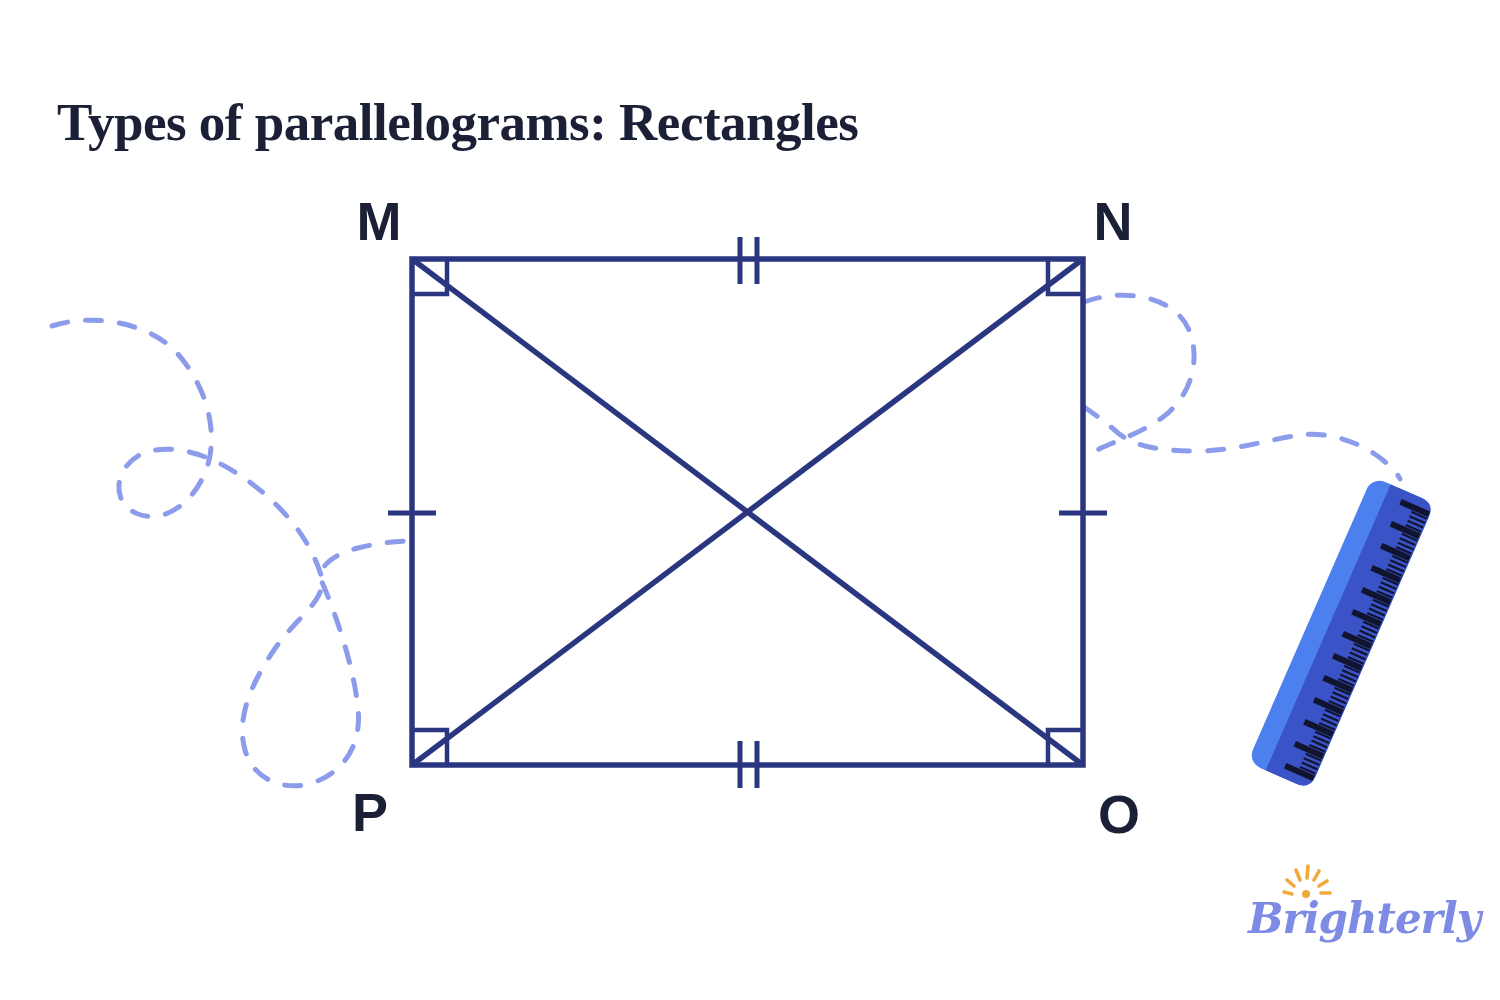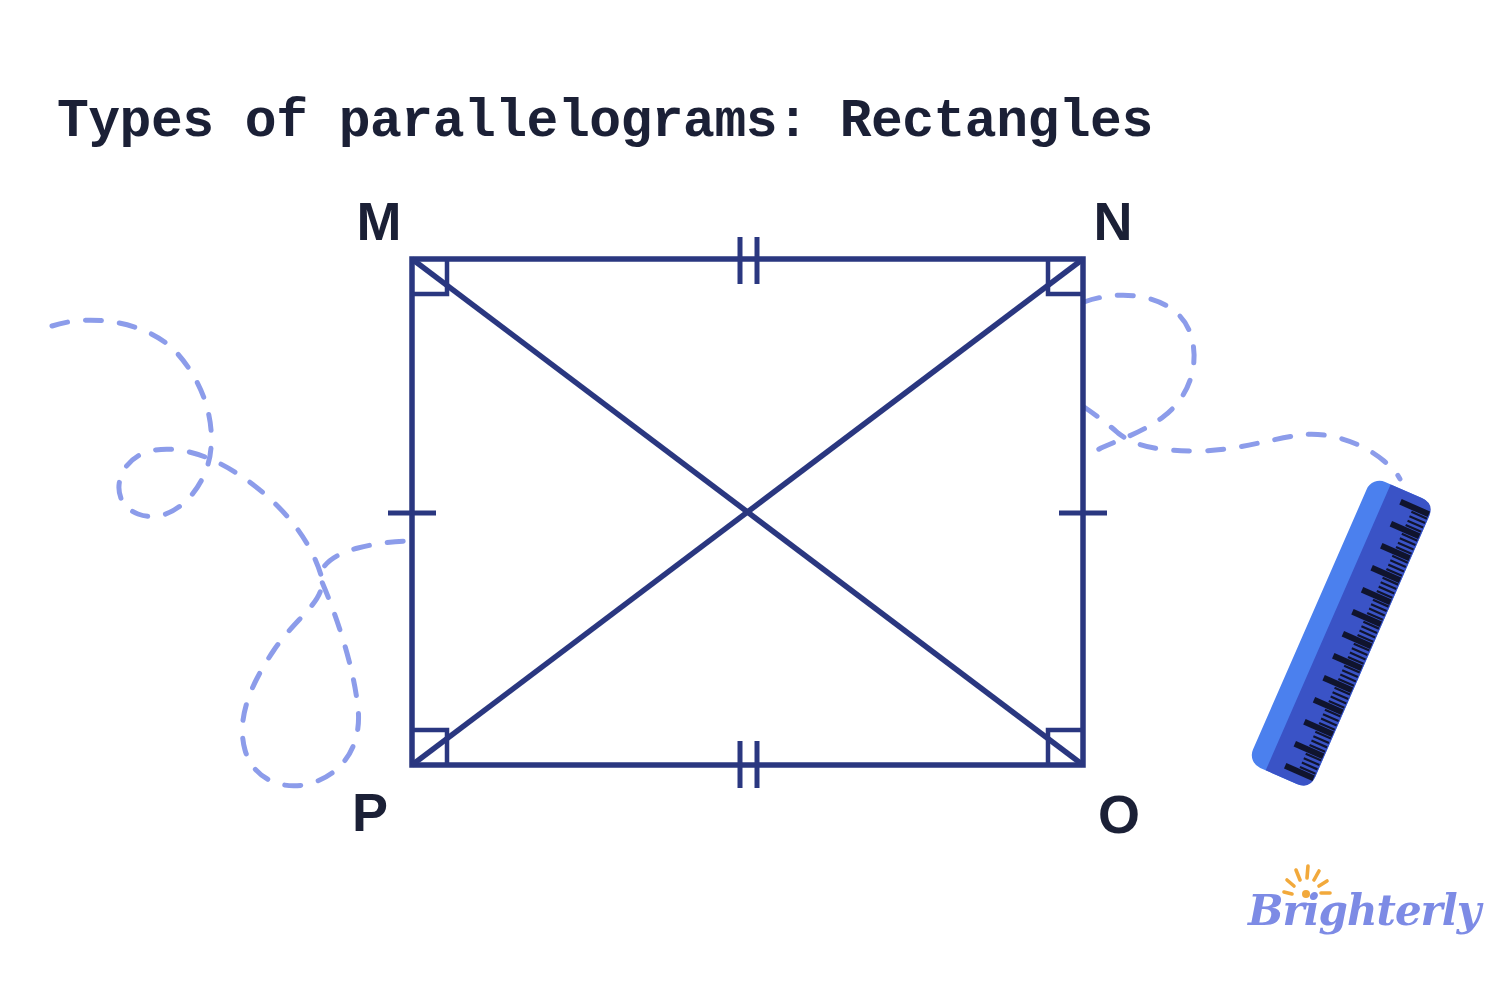--- a/index.html
+++ b/index.html
@@ -1,36 +1,36 @@
 <!DOCTYPE html>
 <html style="--ink: #1B2036; --line: #2A3780; --dashed: #8C9CEA; --ruler-edge: #4B80EE; --ruler-body: #3A53C6; --ruler-tick: #10142E; --logo: #7D8BE5; --logo-sun: #F2A93B;"><head>
 <meta charset="utf-8">
 <style>
   html,body{margin:0;padding:0;background:#fff;}
   #page{position:relative;width:1500px;height:1000px;background:#ffffff;overflow:hidden;
         font-family:"Liberation Sans",sans-serif;}
   #title{position:absolute;left:57px;top:92px;margin:0;font-size:53px;font-weight:700;
-         letter-spacing:-0.5px;color:var(--ink);font-family:Liberation Mono, monospace;}
+         letter-spacing:-0.5px;color:var(--ink);font-family:Liberation Serif, serif;}
   svg{position:absolute;left:0;top:0;}
   .navy{stroke:var(--line);fill:none;}
   .edge{stroke-width:5.5;}
   .mark{stroke-width:4.5;}
   .tick{stroke-width:5;}
   .doodle{stroke:var(--dashed);stroke-width:5;fill:none;stroke-linecap:round;
           stroke-dasharray:16 18;}
   .vlabel{font-family:"Liberation Sans",sans-serif;font-weight:700;font-size:54px;
           fill:var(--ink);text-anchor:middle;}
   .ruler-edge{fill:var(--ruler-edge);}
   .ruler-body{fill:var(--ruler-body);}
   .ruler-tick{stroke:var(--ruler-tick);}
   .ruler-tick.long{stroke-width:6;}
   .ruler-tick.thin{stroke-width:2.2;}
   #logo{position:absolute;left:1248px;top:878px;width:230px;height:90px;}
   #logo-text{font-family:"DejaVu Serif",serif;font-style:italic;font-weight:700;
-             font-size:42px;color:var(--logo);letter-spacing:-1px;display:block;margin-top:8px;}
+             font-size:42px;color:var(--logo);letter-spacing:-1px;display:block;margin-top:16px;}
   #sun{position:absolute;left:32px;top:-18px;}
   .ray{stroke:var(--logo-sun);stroke-width:3.6;stroke-linecap:round;}
   .sun-dot{fill:var(--logo-sun);}
 </style>
 </head>
 <body>
 
 <div id="page">
 
   <h1 id="title">Types of parallelograms: Rectangles</h1>

